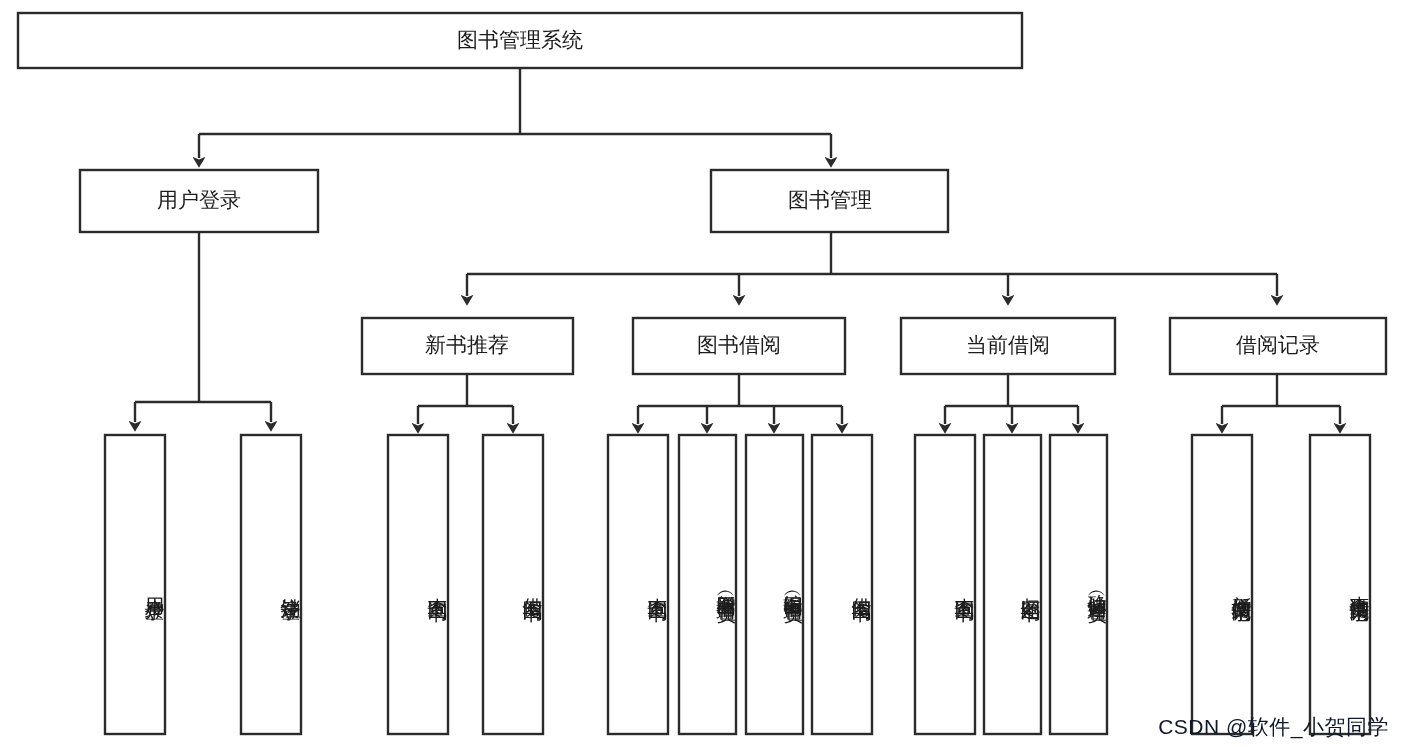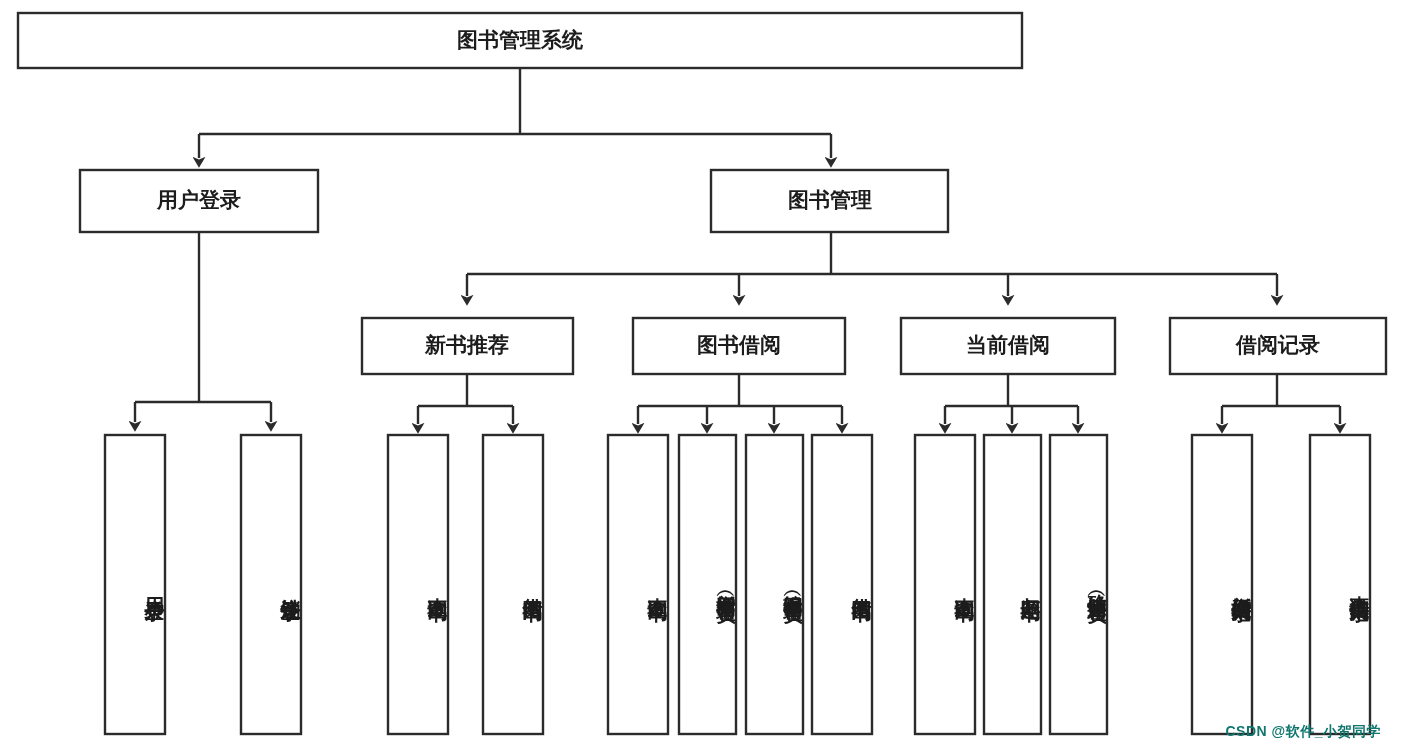--- a/index.html
+++ b/index.html
@@ -11,21 +11,20 @@
     width: 1405px;
     height: 747px;
     font-family: "Liberation Sans", "DejaVu Sans", sans-serif;
     overflow: hidden;
   }
   #diagram-root {
     position: relative;
     width: 1405px;
     height: 747px;
     background: #ffffff;
-    font-weight: bold;
   }
   svg#tree-svg {
     position: absolute;
     left: 0;
     top: 0;
     width: 1405px;
     height: 747px;
   }
   .node-box {
     fill: #ffffff;
@@ -56,25 +55,25 @@
     font-size: 20px;
     line-height: 1.08;
     color: #1c1c1c;
     letter-spacing: 1.5px;
     text-align: center;
     white-space: nowrap;
     pointer-events: none;
   }
   .watermark {
     position: absolute;
-    right: 24px;
+    right: 16px;
     bottom: 6px;
     font-family: "Liberation Sans", "DejaVu Sans", sans-serif;
-    font-size: 14px;
-    color: #0f766e;
+    font-size: 21px;
+    color: #0f172a;
     letter-spacing: 0.5px;
     white-space: nowrap;
   }
 </style>
 </head>
 <body>
 
 <div id="diagram-root">
 
   <svg id="tree-svg" viewBox="0 0 1405 747">

